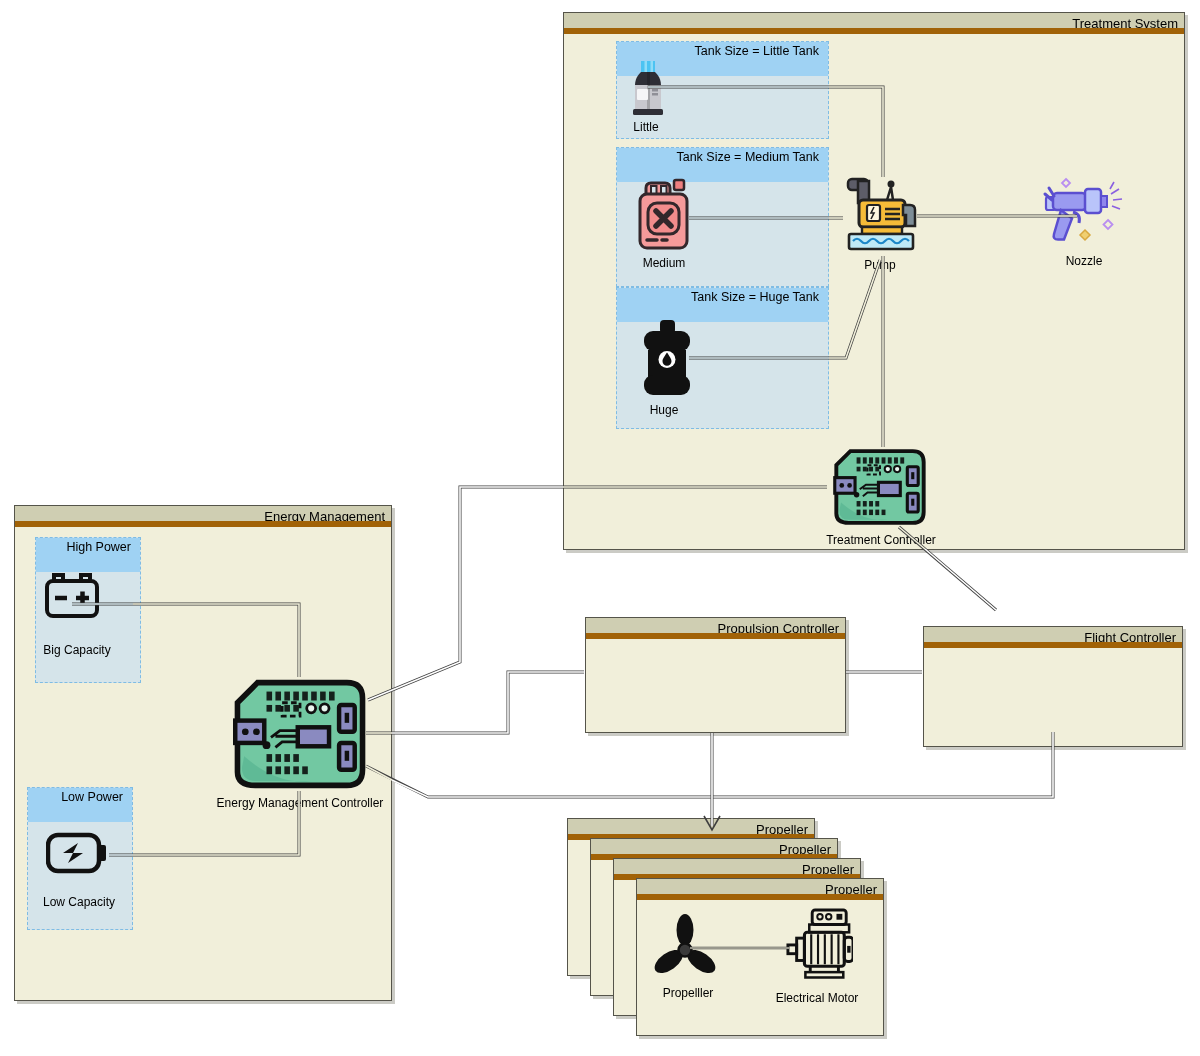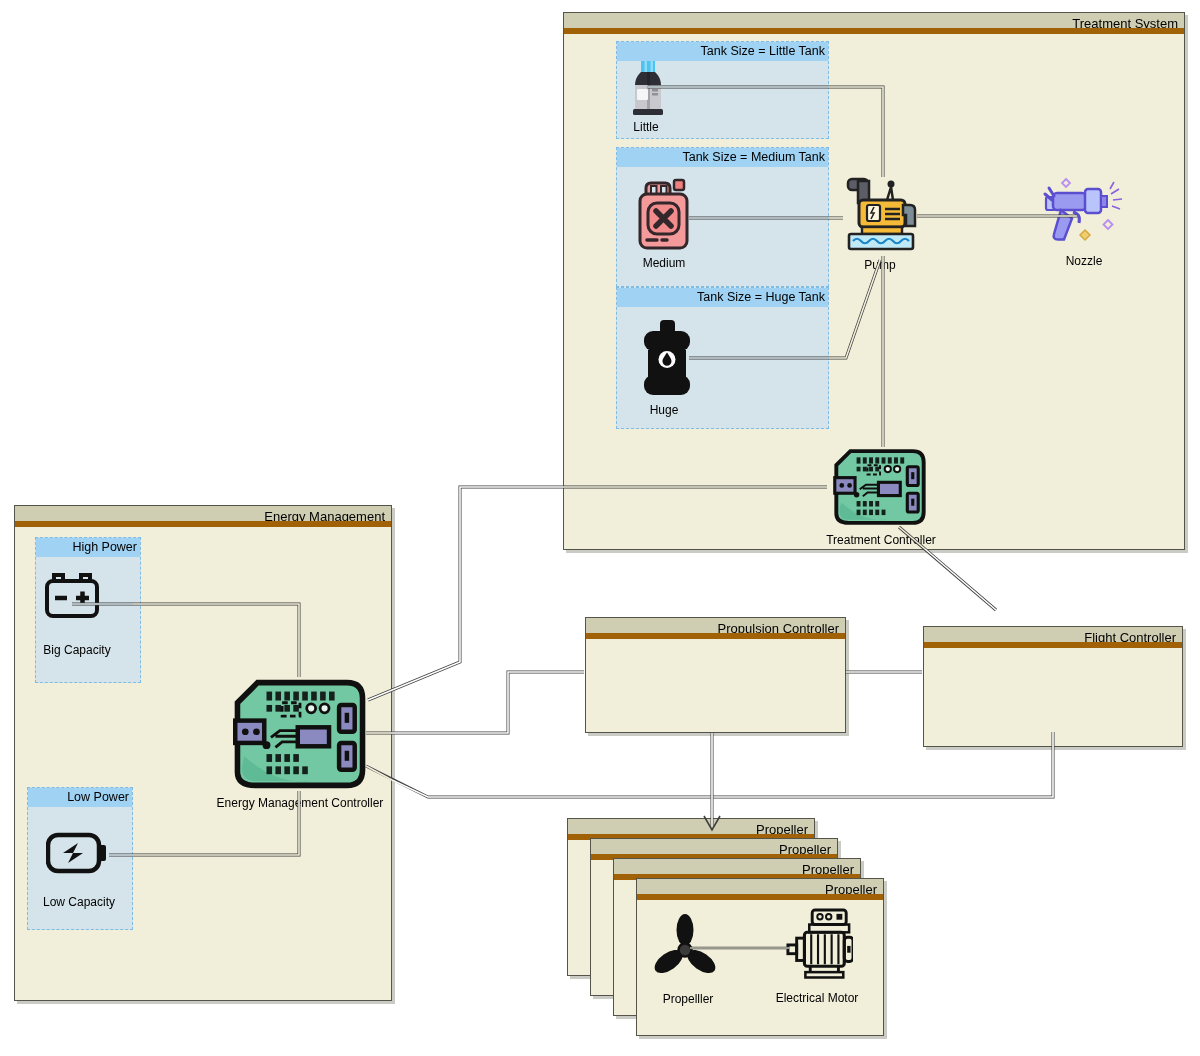--- a/index.html
+++ b/index.html
@@ -6,22 +6,22 @@
   *{box-sizing:border-box;}
   body{font-family:"Liberation Sans", sans-serif; color:#000;}
   #canvas{position:relative;width:1200px;height:1056px;background:#fff;overflow:hidden;}
 
   .box{position:absolute;background:#f1efda;border:1px solid #55544a;
        box-shadow:3px 3px 0 rgba(105,105,88,.35);}
   .box-header{height:21px;background:#cfceb2;border-bottom:6px solid #a16207;
        text-align:right;padding:3px 6px 0 0;font-size:13px;white-space:nowrap;overflow:hidden;}
 
   .vblock{position:absolute;background:#d5e4ea;border:1px dashed #7fbce4;}
-  .vblock-header{height:19px;background:#9fd2f3;text-align:right;
-       padding:2px 3px 0 0;font-size:12.5px;white-space:nowrap;overflow:hidden;}
+  .vblock-header{height:34px;background:#9fd2f3;text-align:right;
+       padding:2px 9px 0 0;font-size:12.5px;white-space:nowrap;overflow:hidden;}
 
   .icon{position:absolute;}
   .lbl{position:absolute;font-size:12px;white-space:nowrap;transform:translateX(-50%);}
 
   #overlay{position:absolute;left:0;top:0;z-index:50;pointer-events:none;}
   .lo{stroke:#3f3f3f;stroke-width:3;fill:none;}
   .li{stroke:#f1efda;stroke-width:1.6;fill:none;}  
   .lw{stroke:#ffffff;stroke-width:1.6;fill:none;}  
   .lb{stroke:#d5e4ea;stroke-width:1.6;fill:none;}  
   .lo2{stroke:#3f3f3f;stroke-width:2.4;fill:none;}
@@ -247,21 +247,21 @@
   </div>
 
   <svg class="icon" style="left:650px;top:908px;" width="74" height="72" viewBox="0 0 74 72">
     <g fill="#111">
       <ellipse cx="35" cy="22" rx="8.5" ry="16"></ellipse>
       <ellipse cx="35" cy="22" rx="8.5" ry="16" transform="rotate(125 35 42)"></ellipse>
       <ellipse cx="35" cy="22" rx="8.5" ry="16" transform="rotate(235 35 42)"></ellipse>
     </g>
     <circle cx="35" cy="42" r="6.5" fill="#3a3a3a" stroke="#111" stroke-width="2.5"></circle>
   </svg>
-  <div class="lbl" style="left:688px;top:986px;margin-top:6px;">Propelller</div>
+  <div class="lbl" style="left:688px;top:986px;">Propelller</div>
 
   <svg class="icon" style="left:785px;top:905px;" width="68" height="76" viewBox="0 0 70 78">
     <rect x="28" y="5" width="35" height="15" rx="3" fill="none" stroke="#111" stroke-width="3"></rect>
     <circle cx="36" cy="12" r="2.8" fill="none" stroke="#111" stroke-width="2"></circle>
     <circle cx="45" cy="12" r="2.8" fill="none" stroke="#111" stroke-width="2"></circle>
     <rect x="53" y="9" width="6" height="6" fill="#111"></rect>
     <rect x="25" y="20" width="41" height="8" fill="none" stroke="#111" stroke-width="2.6"></rect>
     <rect x="20" y="28" width="41" height="35" rx="3" fill="none" stroke="#111" stroke-width="3.2"></rect>
     <path d="M27,30 v31 M34,30 v31 M41,30 v31 M48,30 v31 M55,30 v31" stroke="#111" stroke-width="2.2"></path>
     <rect x="61" y="33" width="9" height="25" rx="3.5" fill="none" stroke="#111" stroke-width="3"></rect>

